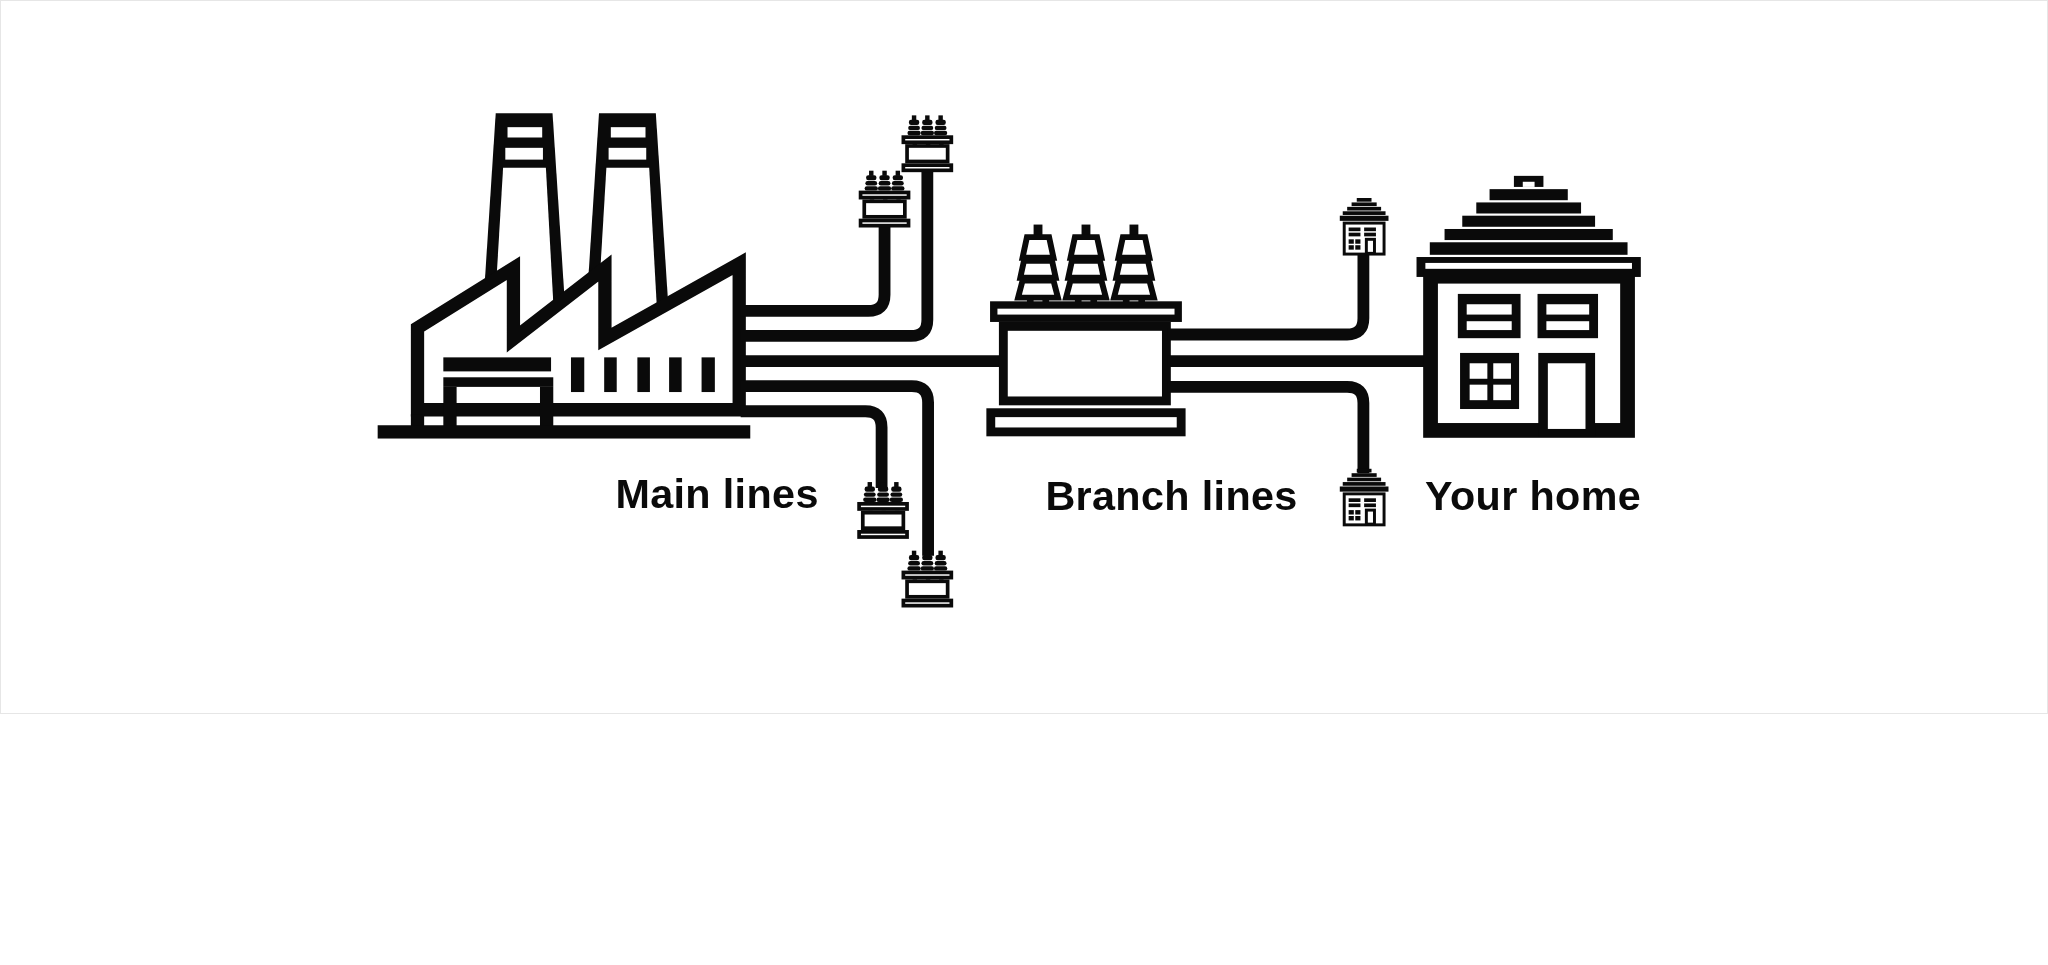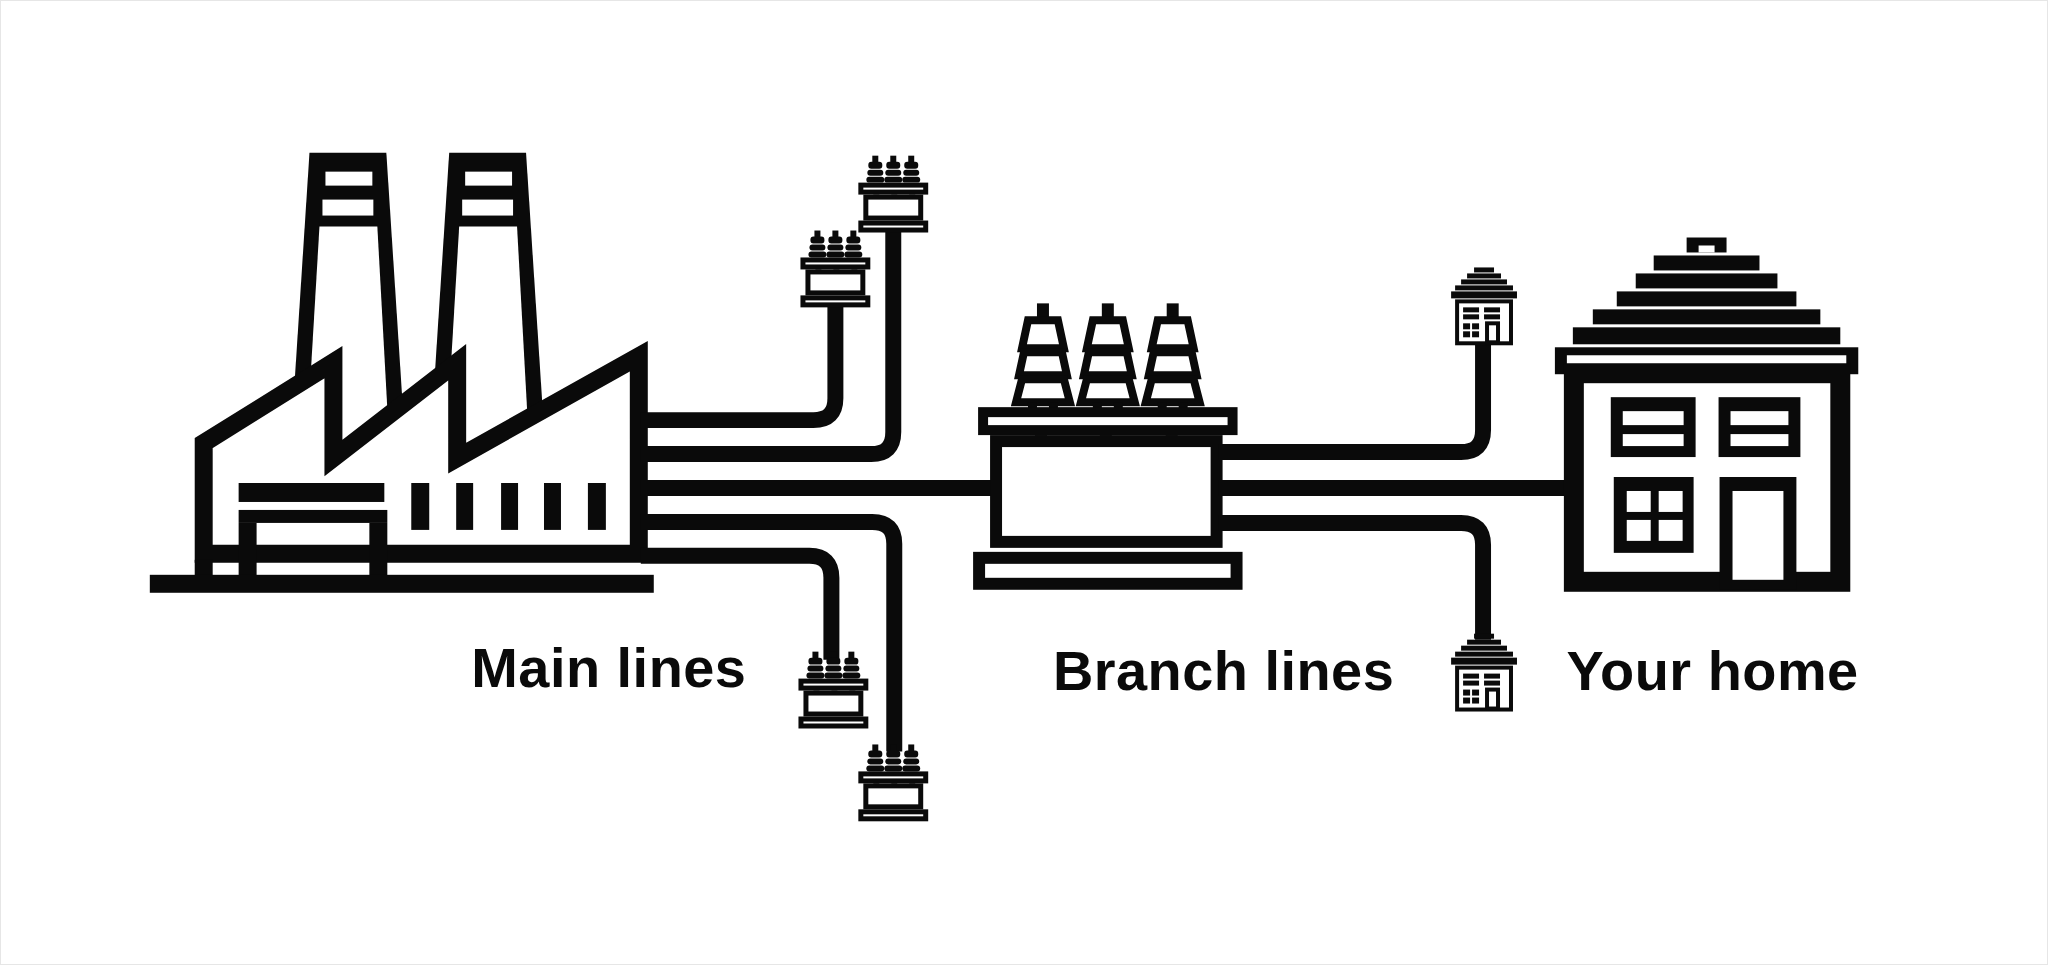--- a/index.html
+++ b/index.html
@@ -1,18 +1,18 @@
 <!DOCTYPE html>
 <html><head>
 <meta charset="utf-8">
 <style>
   html,body{margin:0;padding:0;background:#ffffff;}
   .stage{
     position:relative;
-    width:2048px;height:965px;
+    width:2048px;height:714px;
     background:#ffffff;
     box-sizing:border-box;
     border:1px solid #e6e6e6;
     overflow:hidden;
     font-family:"Liberation Sans",sans-serif;
   }
   .stage svg{display:block;width:100%;height:100%;}
   .ink{fill:#0a0a0a;}
   .wht{fill:#ffffff;}
   .ow5{fill:#ffffff;stroke:#0a0a0a;stroke-width:5;}

